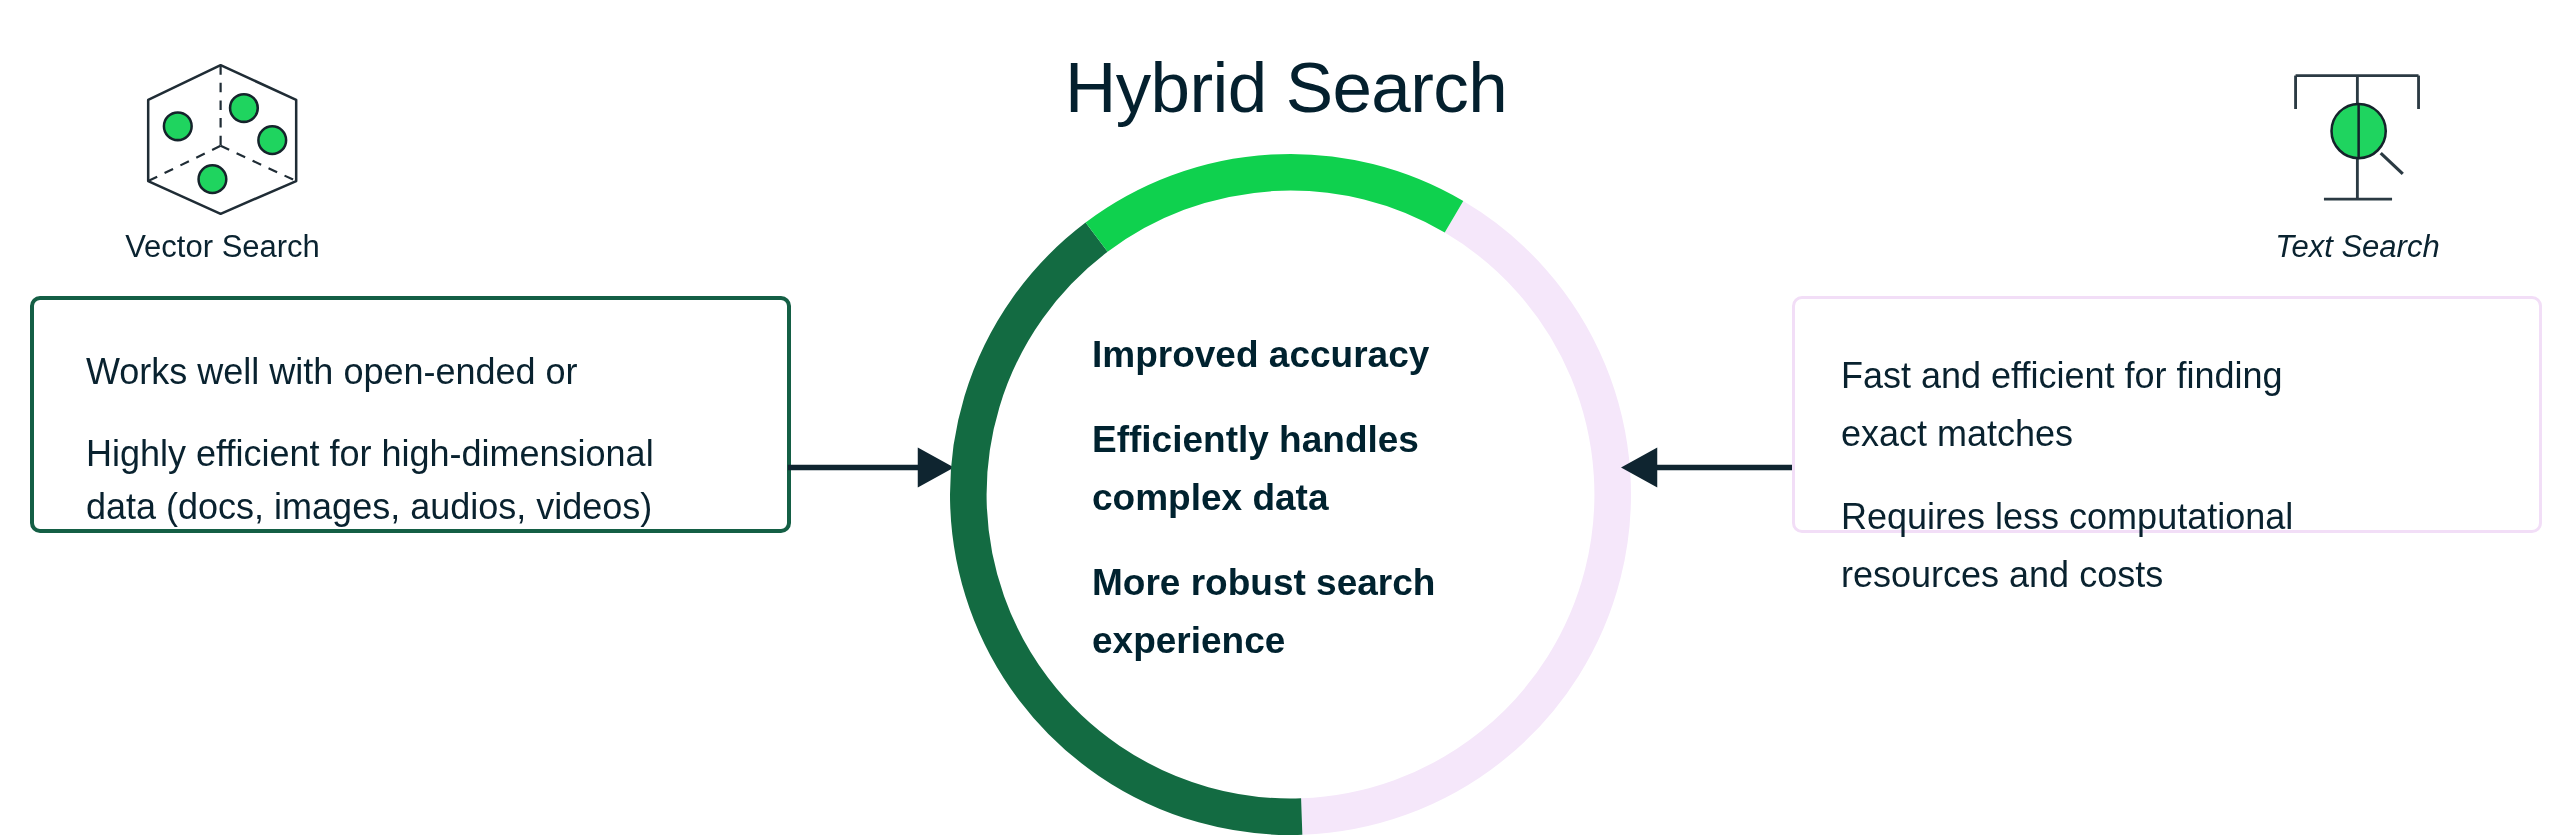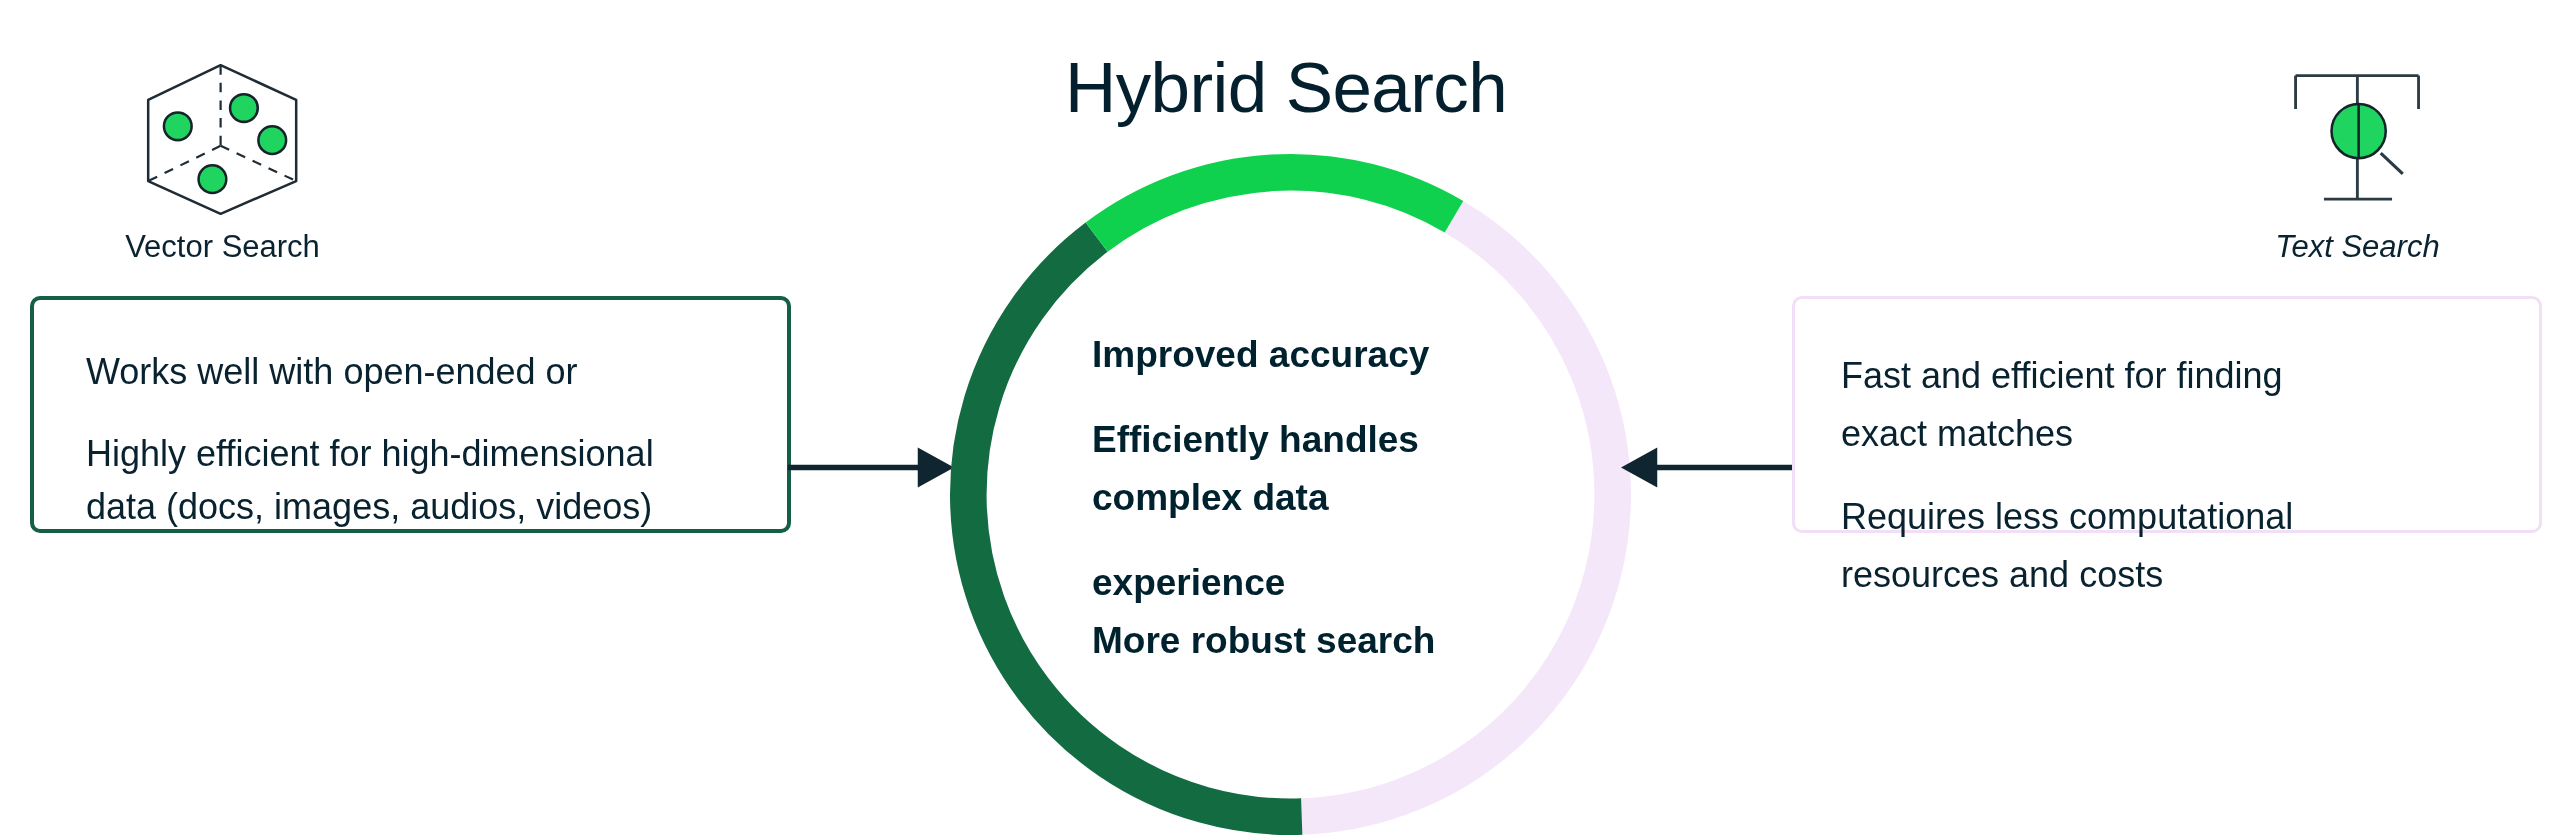--- a/index.html
+++ b/index.html
@@ -100,22 +100,22 @@
   <div id="benefits" class="abs">
     <p>
       <span>Improved accuracy</span>
       <span></span>
     </p>
     <p>
       <span>Efficiently handles</span>
       <span>complex data</span>
     </p>
     <p>
+      <span>More robust search</span>
       <span>experience</span>
-      <span>More robust search</span>
     </p>
   </div>
 
   <svg class="abs" style="left:1619px;top:445px;" width="174" height="45" viewBox="0 0 276 72">
     <line x1="56" y1="36" x2="276" y2="36" stroke="#0F2530" stroke-width="9"></line>
     <polygon points="60,4 60,68 2,36" fill="#0F2530"></polygon>
   </svg>
 
   <div id="right-box" class="abs side-box">
     <p class="p1">

